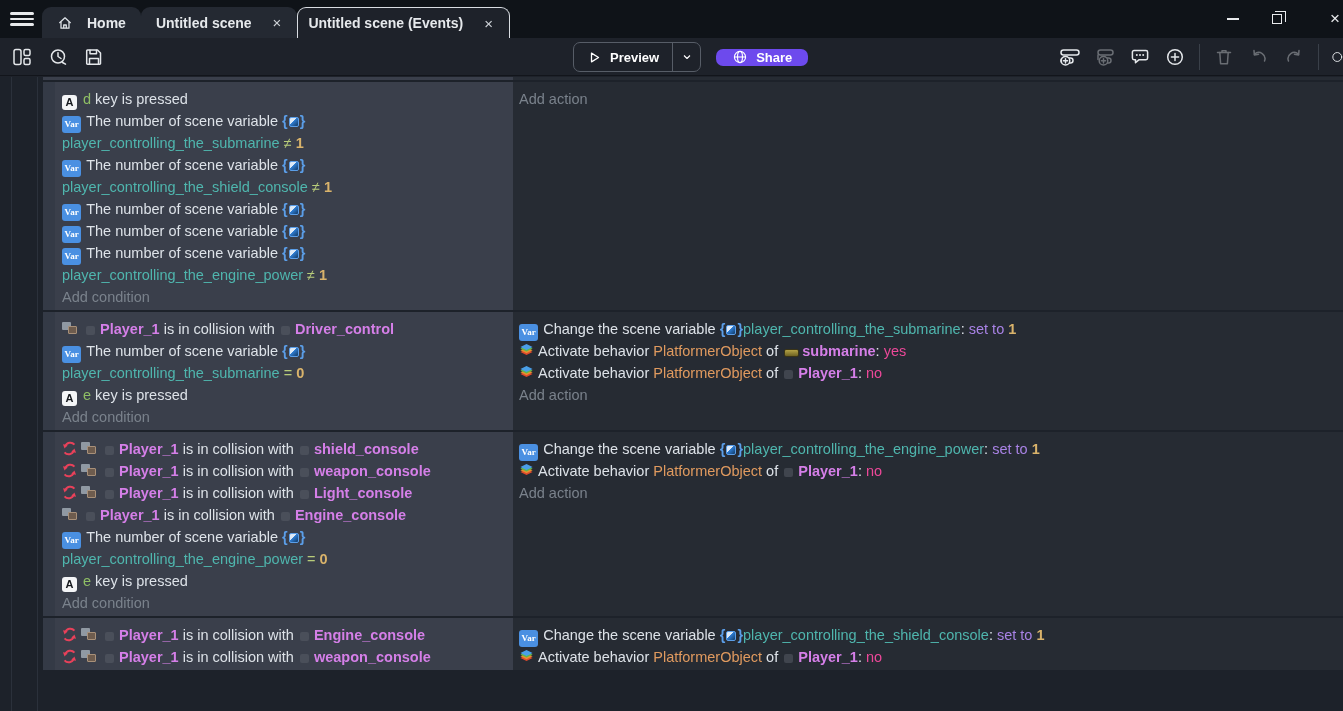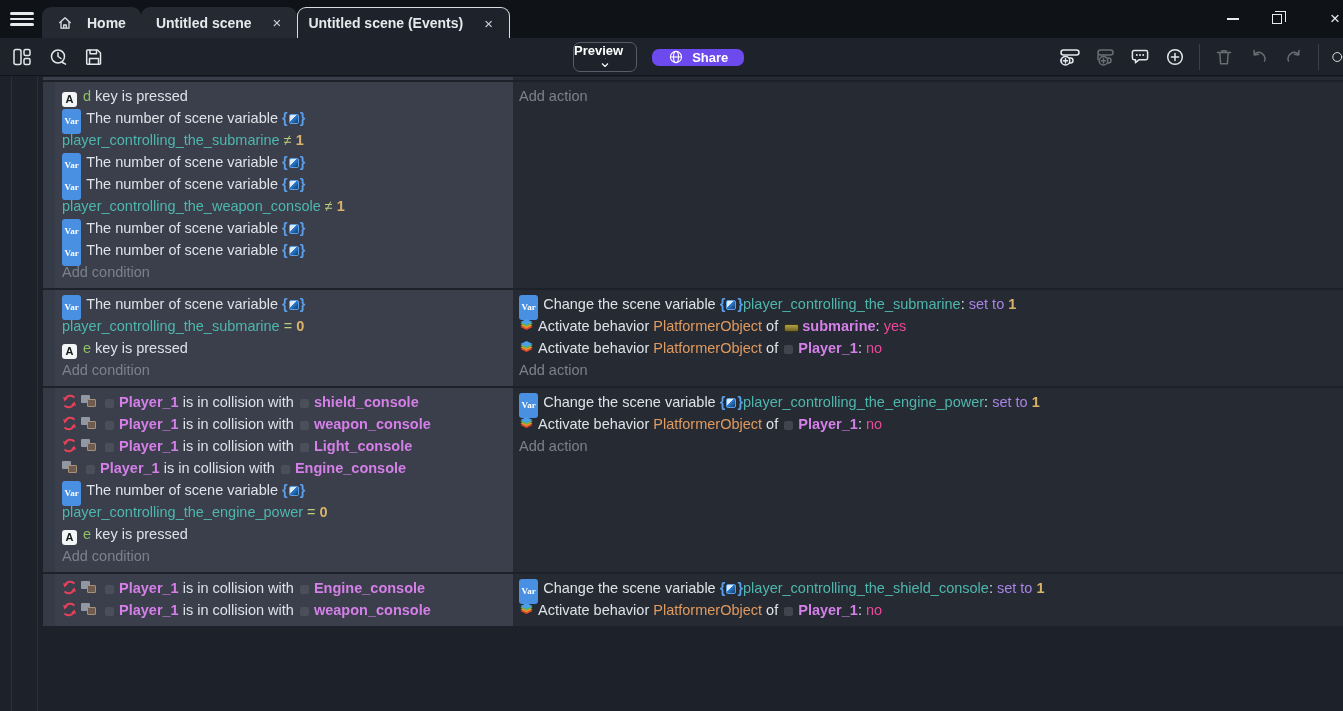--- a/index.html
+++ b/index.html
@@ -23,21 +23,21 @@
   .w-restore::before { content:""; position:absolute; left:2px; top:-4px; width:10px; height:10px; border:1.3px solid #e8eaec; border-left:none; border-bottom:none; }
   .w-close { font-size:17px; transform:translateX(14px); }
 
   
   .toolbar { position:relative; height:38px; background:#1e222a; border-bottom:1px solid #12151b; }
   .tleft { position:absolute; left:8px; top:5px; display:flex; gap:8px; }
   .tbtn { width:28px; height:28px; display:flex; align-items:center; justify-content:center; border-radius:5px; }
   .tbtn svg { stroke:#e4e7ea; fill:none; stroke-width:1.5; stroke-linecap:round; stroke-linejoin:round; }
   .tbtn.disabled { opacity:.38; }
   .tcenter { position:absolute; left:573px; top:4px; display:flex; align-items:center; }
-  .btn-preview { height:30px; display:flex; align-items:center; border:1px solid #575d67; border-radius:7px; color:#fff;flex-direction:column; }
+  .btn-preview { height:30px; display:flex; align-items:center; border:1px solid #575d67; border-radius:7px; color:#fff; }
   .btn-preview svg { stroke:#fff; fill:none; stroke-width:1.7; stroke-linejoin:round; margin:0 8px 0 13px; }
   .btn-preview .lbl { font-size:13px; font-weight:700; padding-right:13px; }
   .btn-preview .sep { width:1px; height:28px; background:#575d67; }
   .btn-preview .chev { width:27px; display:flex; justify-content:center; }
   .btn-preview .chev svg { margin:0; stroke-width:1.8; }
   .btn-share { height:17px; margin-left:15px; display:flex; align-items:center; gap:8px; padding:0 16px;
                background:#6d4aed; border-radius:7px; color:#fff; font-size:13px; font-weight:700; }
   .btn-share svg { stroke:#fff; fill:none; stroke-width:1.4; }
   .tright { position:absolute; right:0; top:5px; display:flex; align-items:center; gap:7px; }
   .tdiv { width:1px; height:26px; background:#3a4049; margin:0 3px; }
@@ -47,38 +47,38 @@
   .events { position:absolute; top:77px; left:0; right:0; bottom:0; background:#1d222a; overflow:hidden; }
   .guide { position:absolute; top:0; bottom:0; width:1px; background:#2b313b; }
   .evwrap { position:absolute; left:43px; right:0; top:0; }
   .sliver { height:3px; display:flex; margin-bottom:2px; }
   .sliver .s1 { width:470px; background:#3a3f4b; }
   .sliver .s2 { flex:1; background:#262b33; }
   .event { display:flex; align-items:stretch; margin-bottom:2px; }
   .dragstrip { width:12px; background:#343a46; }
   .cond-col { width:458px; background:#3a3f4b; padding:4px 0; }
   .act-col { flex:1; background:#262b33; padding:4px 0; }
-  .line { height:22px; line-height:20px; white-space:nowrap; font-size:14.5px; color:#dde2e8; padding-left:7px; }
+  .line { height:22px; line-height:26px; white-space:nowrap; font-size:14.5px; color:#dde2e8; padding-left:7px; }
   .act-col .line { padding-left:6px; }
 
   .seg-p  { color:#dde2e8; }
   .seg-m  { color:#7a828c; }
   .seg-o  { color:#d57fe8; font-weight:700; }
   .seg-v  { color:#4fb6ae; }
   .seg-n  { color:#d9b36b; font-weight:700; }
   .seg-op { color:#b8cc7a; }
   .seg-k  { color:#8fbf65; }
   .seg-b  { color:#e09a5f; }
   .seg-st { color:#a983e6; }
   .seg-bool { color:#ec4899; }
 
   .icw { display:inline-block; }
   .ic-key { display:inline-flex; width:15px; height:15px; background:#f4f5f7; color:#15181d; border-radius:3px;
             font-weight:700; font-size:11px; align-items:center; justify-content:center; margin-right:6px; vertical-align:-2px; }
-  .ic-var { display:inline-flex; height:25px; padding:0 2.5px; background:#4a90e2; color:#fff; border-radius:3px;
+  .ic-var { display:inline-flex; height:17px; padding:0 2.5px; background:#4a90e2; color:#fff; border-radius:3px;
             font-size:9px; font-weight:700; font-family:"Liberation Serif", serif; align-items:center; margin-right:5px; vertical-align:-1px; }
   .ic-varref { color:#5b9ee8; font-weight:600; }
   .ic-varref .vsq { display:inline-block; width:10px; height:10px; border:1px solid #5b9ee8; border-radius:2px;
             background:linear-gradient(135deg,#dce9f7 0%,#dce9f7 40%,#2f7fd6 40%,#123a66 100%); vertical-align:-1px; margin:0 1px; }
   .ic-coll { position:relative; display:inline-block; width:17px; height:14px; margin-right:5px; vertical-align:-2px; }
   .ic-coll .c1 { position:absolute; left:0; top:0; width:9px; height:8px; background:#9099a3; border-radius:1px; }
   .ic-coll .c2 { position:absolute; left:6px; top:4px; width:9px; height:8px; background:#6e5c4e; border:1px solid #a89079; border-radius:1px; }
   .ic-thumb { display:inline-block; width:9px; height:9px; background:#596069; opacity:.5; border-radius:2px; margin:0 5px -1px 2px; }
   .ic-sub { display:inline-block; width:15px; height:8px; border:1px solid #3a3417; border-radius:2px;
             background:linear-gradient(#b3a245,#6e6323); margin:0 3px -1px 2px; }
@@ -239,33 +239,35 @@
         <div class="s1"></div>
         <div class="s2"></div>
       </div>
   <div class="event">
         <div class="dragstrip"></div>
         <div class="cond-col">
           <div class="line"><span class="icw"><span class="ic-key">A</span></span><span class="seg-k">d</span><span class="seg-p"> key is pressed</span></div>
           <div class="line"><span class="icw"><span class="ic-var">Var</span></span><span class="seg-p">The number of scene variable </span><span class="icw"><span class="ic-varref">{<span class="vsq"></span>}</span></span></div>
           <div class="line"><span class="seg-v">player_controlling_the_submarine</span><span class="seg-op"> ≠ </span><span class="seg-n">1</span></div>
           <div class="line"><span class="icw"><span class="ic-var">Var</span></span><span class="seg-p">The number of scene variable </span><span class="icw"><span class="ic-varref">{<span class="vsq"></span>}</span></span></div>
-          <div class="line"><span class="icw"><span class="ic-var">Var</span></span><span class="seg-p">The number of scene variable </span><span class="icw"><span class="ic-varref">{<span class="vsq"></span>}</span></span></div>
-          <div class="line"><span class="seg-v">player_controlling_the_weapon_console</span><span class="seg-op"> ≠ </span><span class="seg-n">1</span></div>
-          <div class="line"><span class="icw"><span class="ic-var">Var</span></span><span class="seg-p">The number of scene variable </span><span class="icw"><span class="ic-varref">{<span class="vsq"></span>}</span></span></div>
-          <div class="line"><span class="icw"><span class="ic-var">Var</span></span><span class="seg-p">The number of scene variable </span><span class="icw"><span class="ic-varref">{<span class="vsq"></span>}</span></span></div>
+          <div class="line"><span class="seg-v">player_controlling_the_shield_console</span><span class="seg-op"> ≠ </span><span class="seg-n">1</span></div>
+          <div class="line"><span class="icw"><span class="ic-var">Var</span></span><span class="seg-p">The number of scene variable </span><span class="icw"><span class="ic-varref">{<span class="vsq"></span>}</span></span></div>
+          <div class="line"><span class="icw"><span class="ic-var">Var</span></span><span class="seg-p">The number of scene variable </span><span class="icw"><span class="ic-varref">{<span class="vsq"></span>}</span></span></div>
+          <div class="line"><span class="icw"><span class="ic-var">Var</span></span><span class="seg-p">The number of scene variable </span><span class="icw"><span class="ic-varref">{<span class="vsq"></span>}</span></span></div>
+          <div class="line"><span class="seg-v">player_controlling_the_engine_power</span><span class="seg-op"> ≠ </span><span class="seg-n">1</span></div>
           <div class="line"><span class="seg-m">Add condition</span></div>
         </div>
         <div class="act-col">
           <div class="line"><span class="seg-m">Add action</span></div>
         </div>
       </div>
       <div class="event">
         <div class="dragstrip"></div>
         <div class="cond-col">
+          <div class="line"><span class="icw"><span class="ic-coll"><span class="c1"></span><span class="c2"></span></span></span><span class="icw"><span class="ic-thumb"></span></span><span class="seg-o">Player_1</span><span class="seg-p"> is in collision with </span><span class="icw"><span class="ic-thumb"></span></span><span class="seg-o">Driver_control</span></div>
           <div class="line"><span class="icw"><span class="ic-var">Var</span></span><span class="seg-p">The number of scene variable </span><span class="icw"><span class="ic-varref">{<span class="vsq"></span>}</span></span></div>
           <div class="line"><span class="seg-v">player_controlling_the_submarine</span><span class="seg-op"> = </span><span class="seg-n">0</span></div>
           <div class="line"><span class="icw"><span class="ic-key">A</span></span><span class="seg-k">e</span><span class="seg-p"> key is pressed</span></div>
           <div class="line"><span class="seg-m">Add condition</span></div>
         </div>
         <div class="act-col">
           <div class="line"><span class="icw"><span class="ic-var">Var</span></span><span class="seg-p">Change the scene variable </span><span class="icw"><span class="ic-varref">{<span class="vsq"></span>}</span></span><span class="seg-v">player_controlling_the_submarine</span><span class="seg-p">: </span><span class="seg-st">set to </span><span class="seg-n">1</span></div>
           <div class="line"><span class="icw"><svg class="ic-svg" width="15" height="15" viewBox="0 0 16 16">
                 <polygon points="8,6.5 14.5,9.7 8,12.9 1.5,9.7" fill="#e0492b"></polygon>
                 <polygon points="8,4.5 14.5,7.7 8,10.9 1.5,7.7" fill="#e6902f"></polygon>

